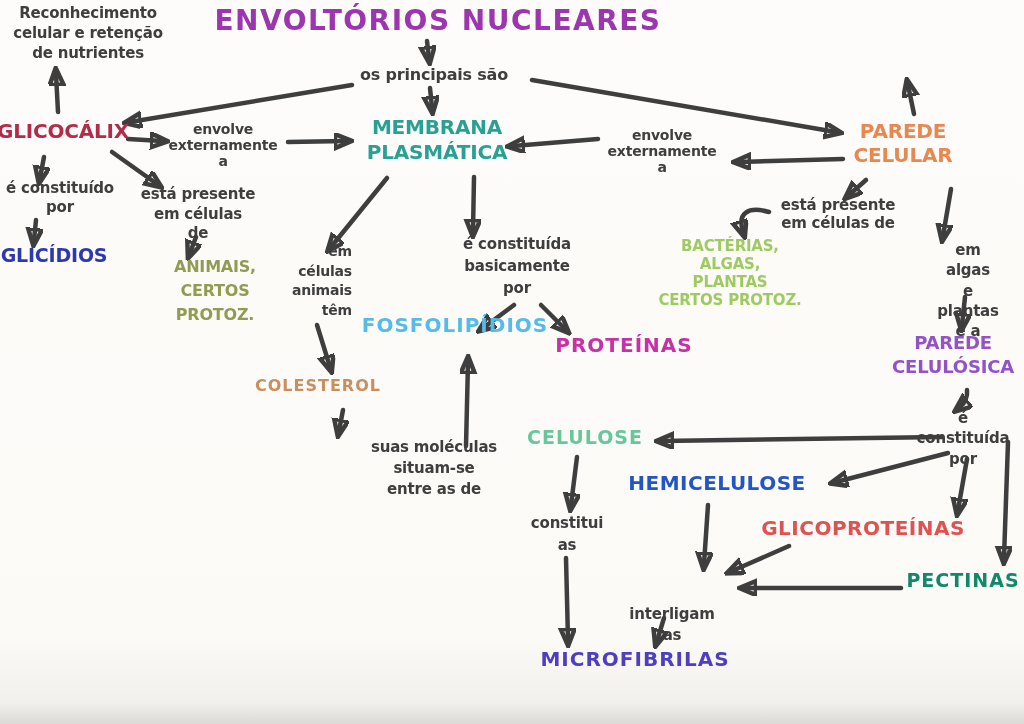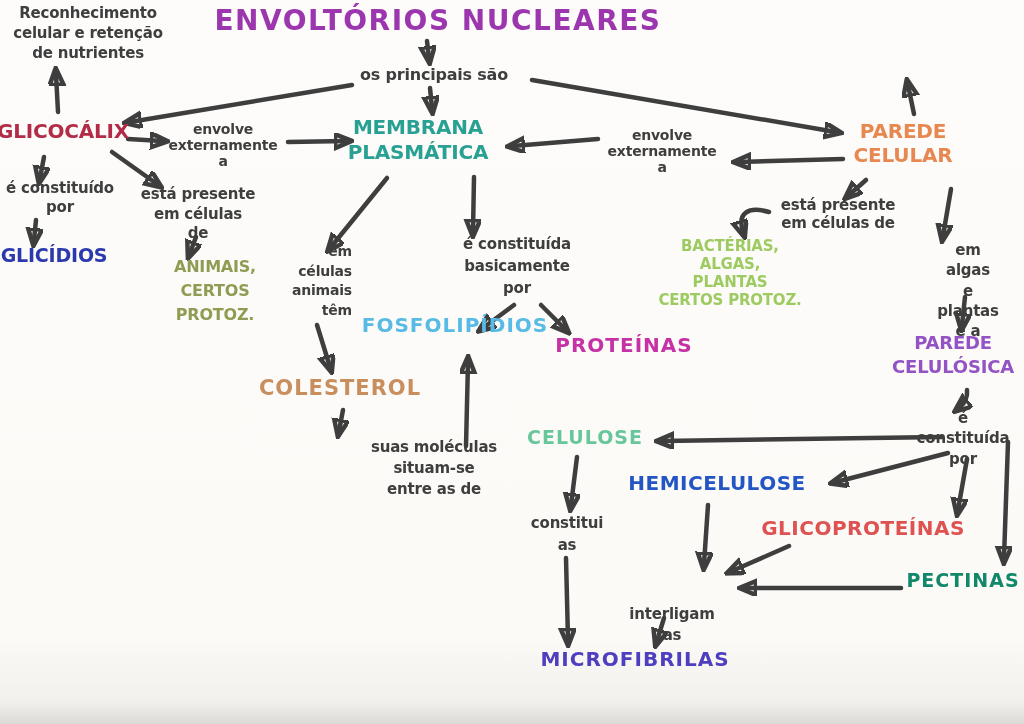--- a/index.html
+++ b/index.html
@@ -24,33 +24,33 @@
     color:#3e3e3e;
   }
   
   .s15{font-size:15px;} .s14{font-size:14px;}
   
   .n-title{left:438px;top:3px;font-size:28px;letter-spacing:1.5px;}
   .n-principais{left:434px;top:64px;font-size:16px;}
   .n-recon{left:88px;top:4px;}
   .n-previne{left:932px;top:2px;}
   .n-glicocalix{left:63px;top:118px;font-size:20px;}
-  .n-membrana{left:418px;top:115px;font-size:20px;line-height:1.25;}
+  .n-membrana{left:437px;top:115px;font-size:20px;line-height:1.25;}
   .n-paredecel{left:903px;top:119px;font-size:20px;line-height:1.2;}
   .n-envolve-l{left:223px;top:121px;line-height:1.15;}
   .n-envolve-r{left:662px;top:127px;line-height:1.15;}
   .n-constituido{left:60px;top:179px;line-height:1.25;}
   .n-glicidios{left:54px;top:243px;font-size:19px;}
   .n-estapresente-l{left:198px;top:185px;line-height:1.3;}
   .n-animais{left:215px;top:255px;font-size:16px;line-height:1.5;}
   .n-emcelanimais{left:322px;top:242px;line-height:1.4;}
   .n-constituida-bas{left:517px;top:234px;line-height:1.45;}
   .n-fosfolipidios{left:455px;top:312px;font-size:20px;letter-spacing:1px;}
   .n-proteinas{left:624px;top:332px;font-size:20px;letter-spacing:1px;}
-  .n-colesterol{left:340px;top:375px;font-size:21px;letter-spacing:1px;}
+  .n-colesterol{left:318px;top:375px;font-size:16px;letter-spacing:1px;}
   .n-suasmoleculas{left:398px;top:437px;line-height:1.4;margin-left:36px;}
   .n-estapresente-r{left:838px;top:196px;line-height:1.2;}
   .n-bacterias{left:730px;top:237px;line-height:1.2;}
   .n-emalgas{left:968px;top:240px;line-height:1.35;}
   .n-paredecelulosica{left:953px;top:331px;font-size:18px;line-height:1.35;}
   .n-constituida-por{left:963px;top:408px;line-height:1.35;}
   .n-celulose{left:585px;top:425px;font-size:19px;letter-spacing:1px;}
   .n-hemicelulose{left:717px;top:470px;font-size:20px;letter-spacing:0.5px;}
   .n-glicoproteinas{left:863px;top:515px;font-size:20px;letter-spacing:0.5px;}
   .n-pectinas{left:963px;top:568px;font-size:19px;letter-spacing:1px;}

